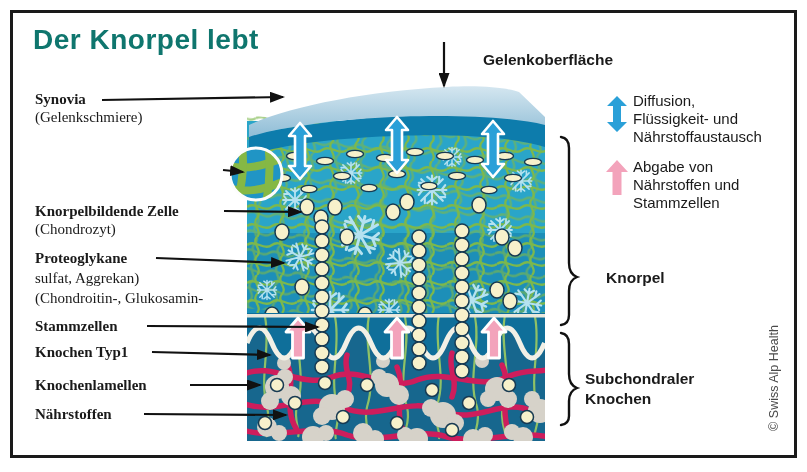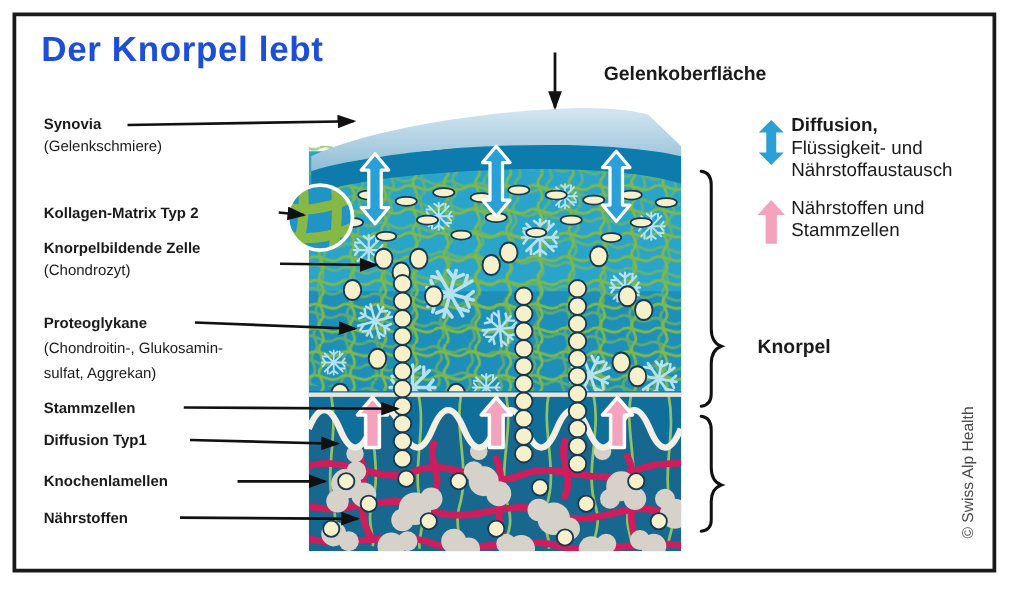--- a/index.html
+++ b/index.html
@@ -1,28 +1,28 @@
 <!DOCTYPE html>
 <html><head>
 <meta charset="utf-8">
 <style>
   html,body{margin:0;padding:0;background:#fff;}
   #stage{position:relative;width:807px;height:472px;background:#ffffff;overflow:hidden;
          font-family:"Liberation Sans","DejaVu Sans",sans-serif;color:#1a1a1a;}
   #frame{position:absolute;left:10px;top:10px;width:787px;height:448px;
          box-sizing:border-box;border:3px solid #1a1a1a;}
   .abs{position:absolute;}
-  #title{left:33px;top:24px;font-size:28px;font-weight:bold;color:#1d4ed8;letter-spacing:.5px;}
-  .lbl{font-size:12px;line-height:18px;}
+  #title{left:33px;top:24px;font-size:28px;font-weight:bold;color:#0f766e;letter-spacing:.5px;}
+  .lbl{font-size:15px;line-height:18px;font-family:Liberation Serif, serif;}
   .lbl .b{font-weight:bold;}
   .lbl div{white-space:nowrap;}
   #lbl-proteo{line-height:20px;}
   #top-label{font-size:15.5px;font-weight:bold;margin-left:28px;}
   .legend{font-size:15px;line-height:18px;}
-  .legend .b{font-weight:bold;}
+  .legend .b{font-weight:normal;}
   .bracelbl{font-size:15.5px;font-weight:bold;line-height:20px;}
   #copyright{left:704px;top:371px;width:140px;text-align:center;font-size:12.5px;color:#4a4a4a;
              transform:rotate(-90deg);transform-origin:center;}
   svg{display:block;}
   .overlay{pointer-events:none;}
 </style>
 </head>
 <body>
 
 <div id="stage">
@@ -332,41 +332,38 @@
       <path d="M561,137 Q569,138 569,148 L569,263 Q569,274 577,277 Q569,280 569,291 L569,315 Q569,324 561,325"></path>
       <path d="M561,333 Q569,334 569,344 L569,374 Q569,385 577,388 Q569,391 569,401 L569,416 Q569,424 561,425"></path>
     </g>
   </svg>
 
   <div class="abs lbl" style="left:35px;top:90px">
     <div class="b">Synovia</div>
     <div>(Gelenkschmiere)</div>
   </div>
 
-  <div class="abs lbl" style="left:35px;top:161px">
-    <div class="b">Kollagen-Matrix Typ 2</div>
-  </div>
-
-  <div class="abs lbl" style="left:35px;top:189px">
+
+  <div class="abs lbl" style="left:35px;top:202px">
     <div class="b">Knorpelbildende Zelle</div>
     <div>(Chondrozyt)</div>
   </div>
 
   <div class="abs lbl" id="lbl-proteo" style="left:35px;top:248px">
     <div class="b">Proteoglykane</div>
+    <div>sulfat, Aggrekan)</div>
     <div>(Chondroitin-, Glukosamin-</div>
-    <div>sulfat, Aggrekan)</div>
   </div>
 
   <div class="abs lbl" style="left:35px;top:317px">
     <div class="b">Stammzellen</div>
   </div>
 
   <div class="abs lbl" style="left:35px;top:343px">
-    <div class="b">Diffusion Typ1</div>
+    <div class="b">Knochen Typ1</div>
   </div>
 
   <div class="abs lbl" style="left:35px;top:376px">
     <div class="b">Knochenlamellen</div>
   </div>
 
   <div class="abs lbl" style="left:35px;top:405px">
     <div class="b">Nährstoffen</div>
   </div>
 
@@ -378,20 +375,25 @@
   <div class="abs legend" style="left:633px;top:92px">
     <div class="b">Diffusion,</div>
     <div>Flüssigkeit- und</div>
     <div>Nährstoffaustausch</div>
   </div>
 
   <svg class="abs" style="left:604px;top:159px" width="26" height="38" viewBox="0 0 26 38">
     <polygon points="13,1 24,13 17.5,13 17.5,36 8.5,36 8.5,13 2,13" fill="#f3a3bb"></polygon>
   </svg>
   <div class="abs legend" style="left:633px;top:158px">
+    <div>Abgabe von</div>
     <div>Nährstoffen und</div>
     <div>Stammzellen</div>
   </div>
 
   <div class="abs bracelbl" style="left:606px;top:268px">Knorpel</div>
+  <div class="abs bracelbl" style="left:585px;top:369px">
+    <div>Subchondraler</div>
+    <div>Knochen</div>
+  </div>
 
   <div class="abs" id="copyright">© Swiss Alp Health</div>
 </div>
 
 </body></html>

